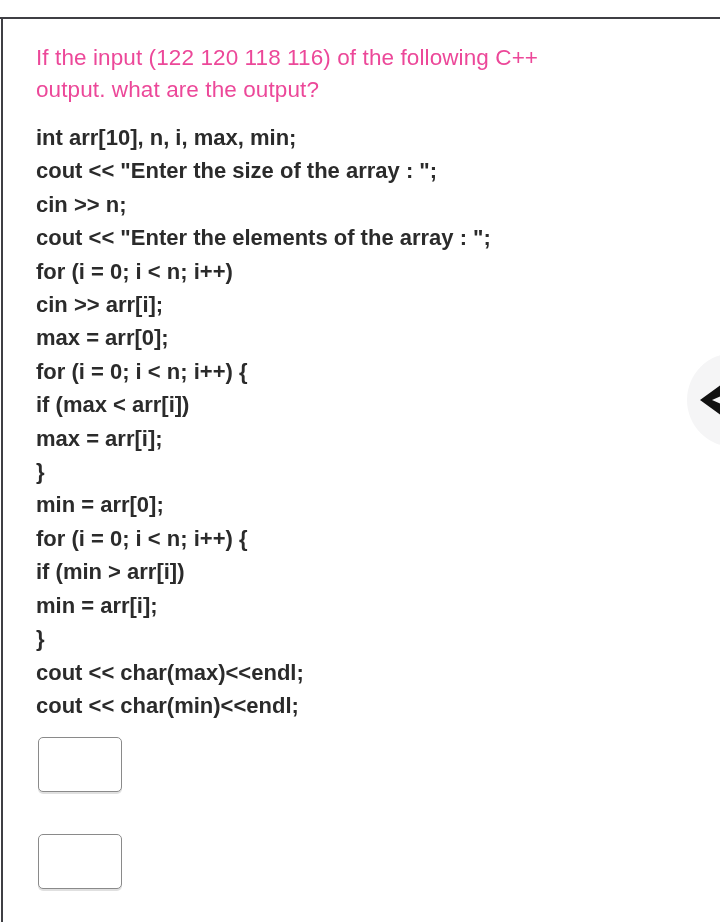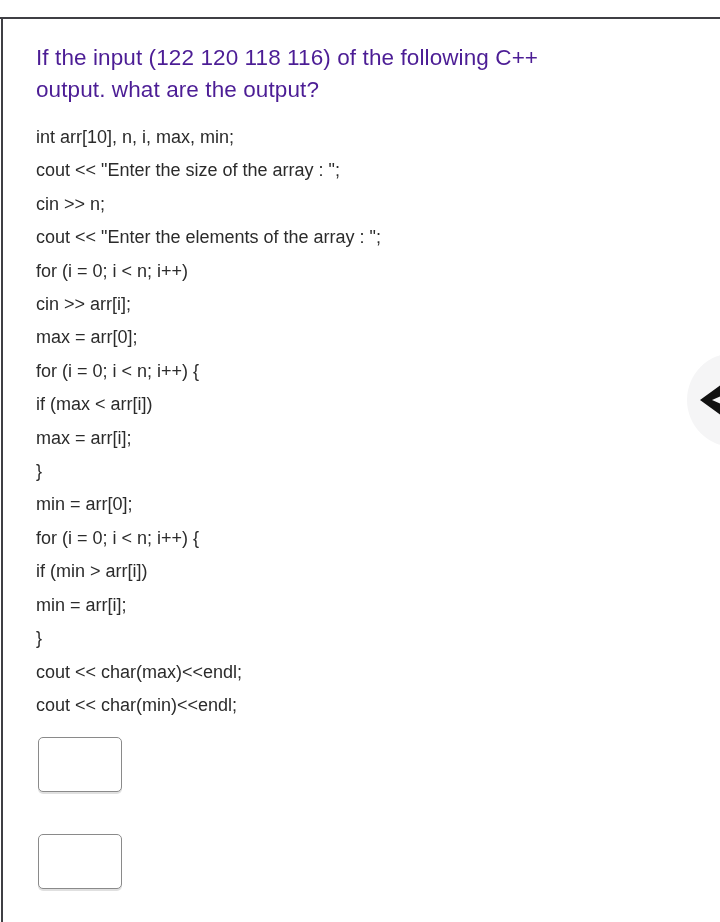--- a/index.html
+++ b/index.html
@@ -25,29 +25,30 @@
   .content {
     position: absolute;
     left: 36px; top: 42px;
     width: 620px;
     color: #212121;
   }
   .question {
     font-size: 22.5px;
     line-height: 32px;
     letter-spacing: 0.1px;
-    color: #4c1d95;
+    color: #ec4899;
   }
   .question .q-line { display: block; }
   .code-block {
     margin-top: 15px;
-    font-size: 18px;
+    font-size: 22px;
     line-height: 33.4px;
     color: #2b2b2b;
     white-space: pre;
+    font-weight: bold;
   }
   .code-line { display: block; }
   .answer-box {
     position: absolute;
     left: 38px;
     width: 84px;
     height: 55px;
     background: #ffffff;
     border: 1px solid #8a8a8a;
     border-radius: 5px;

